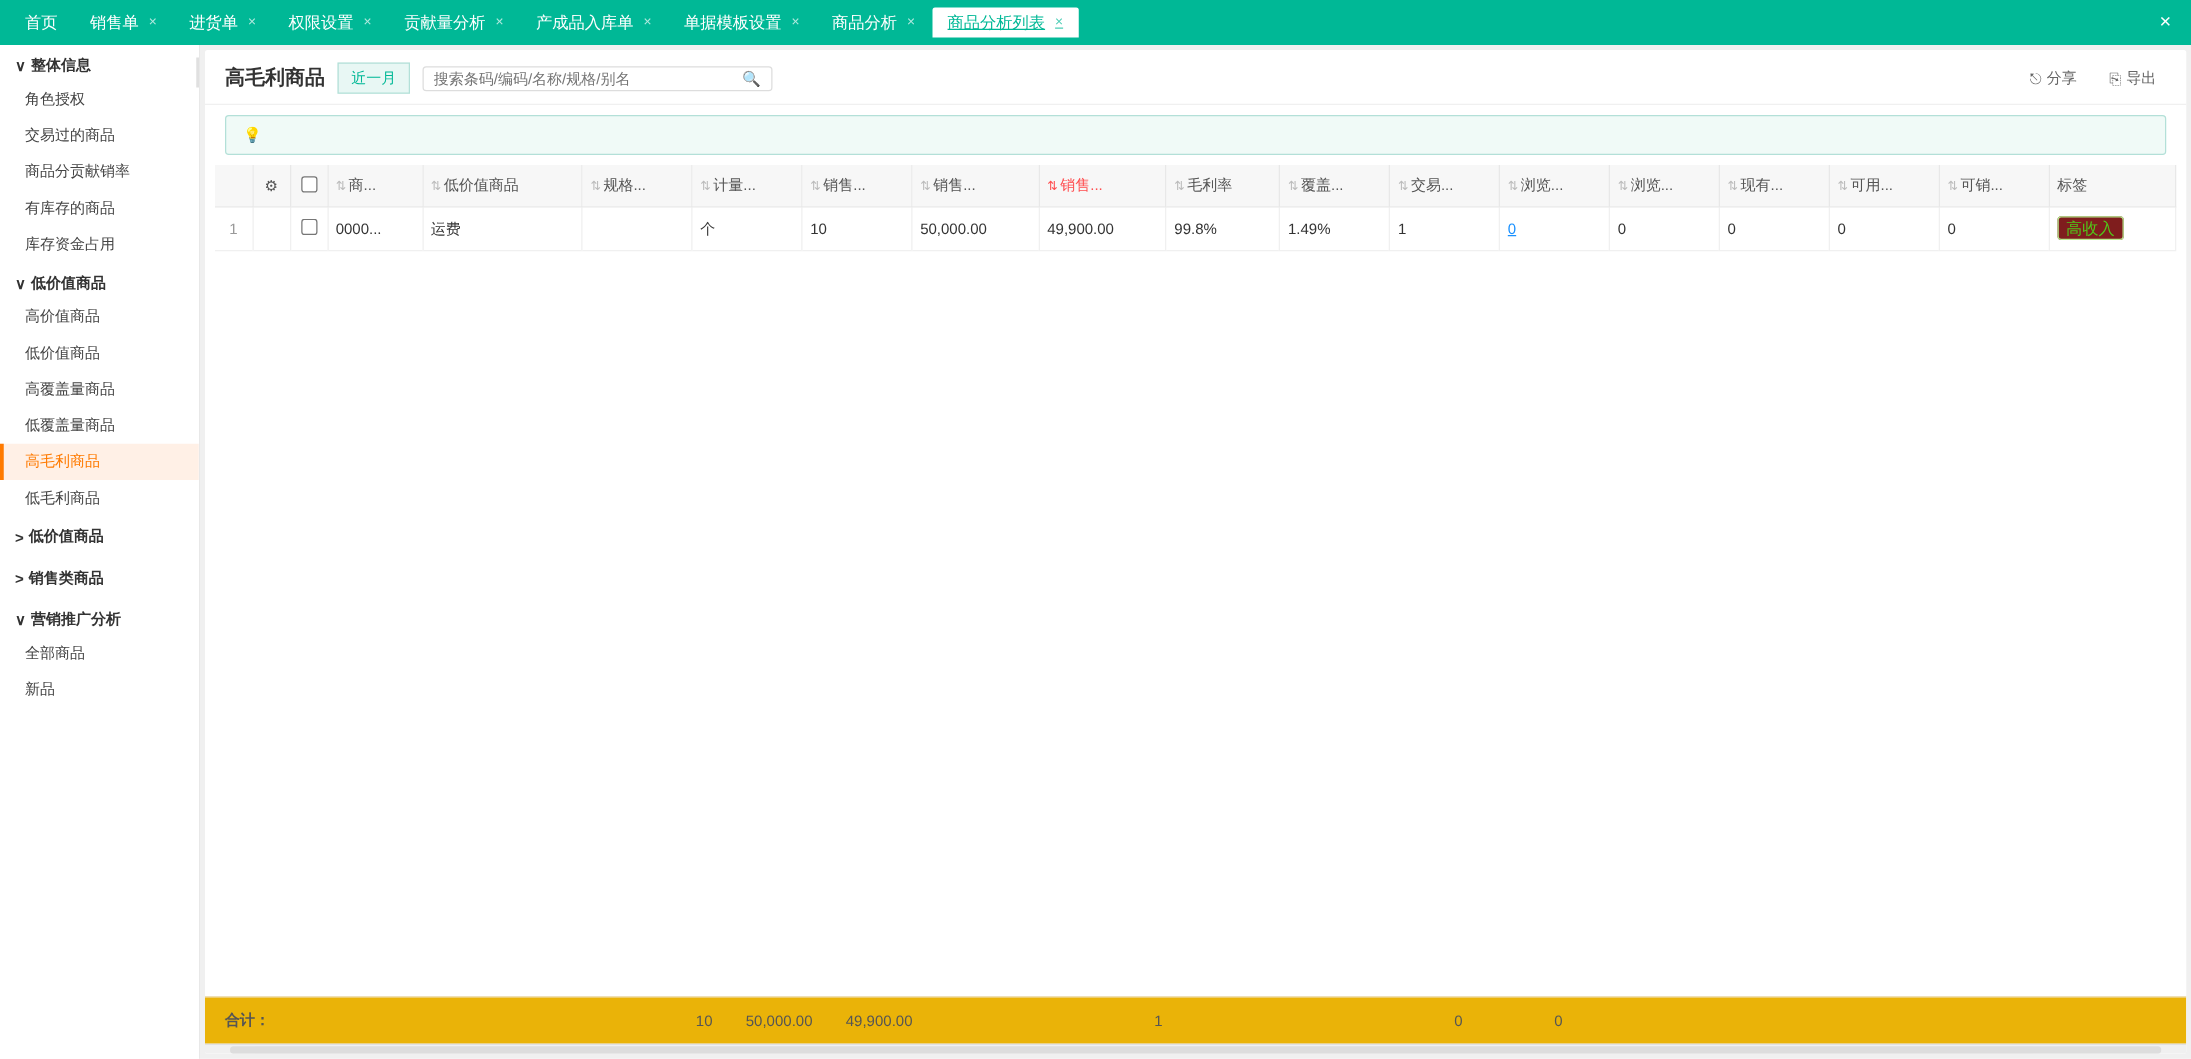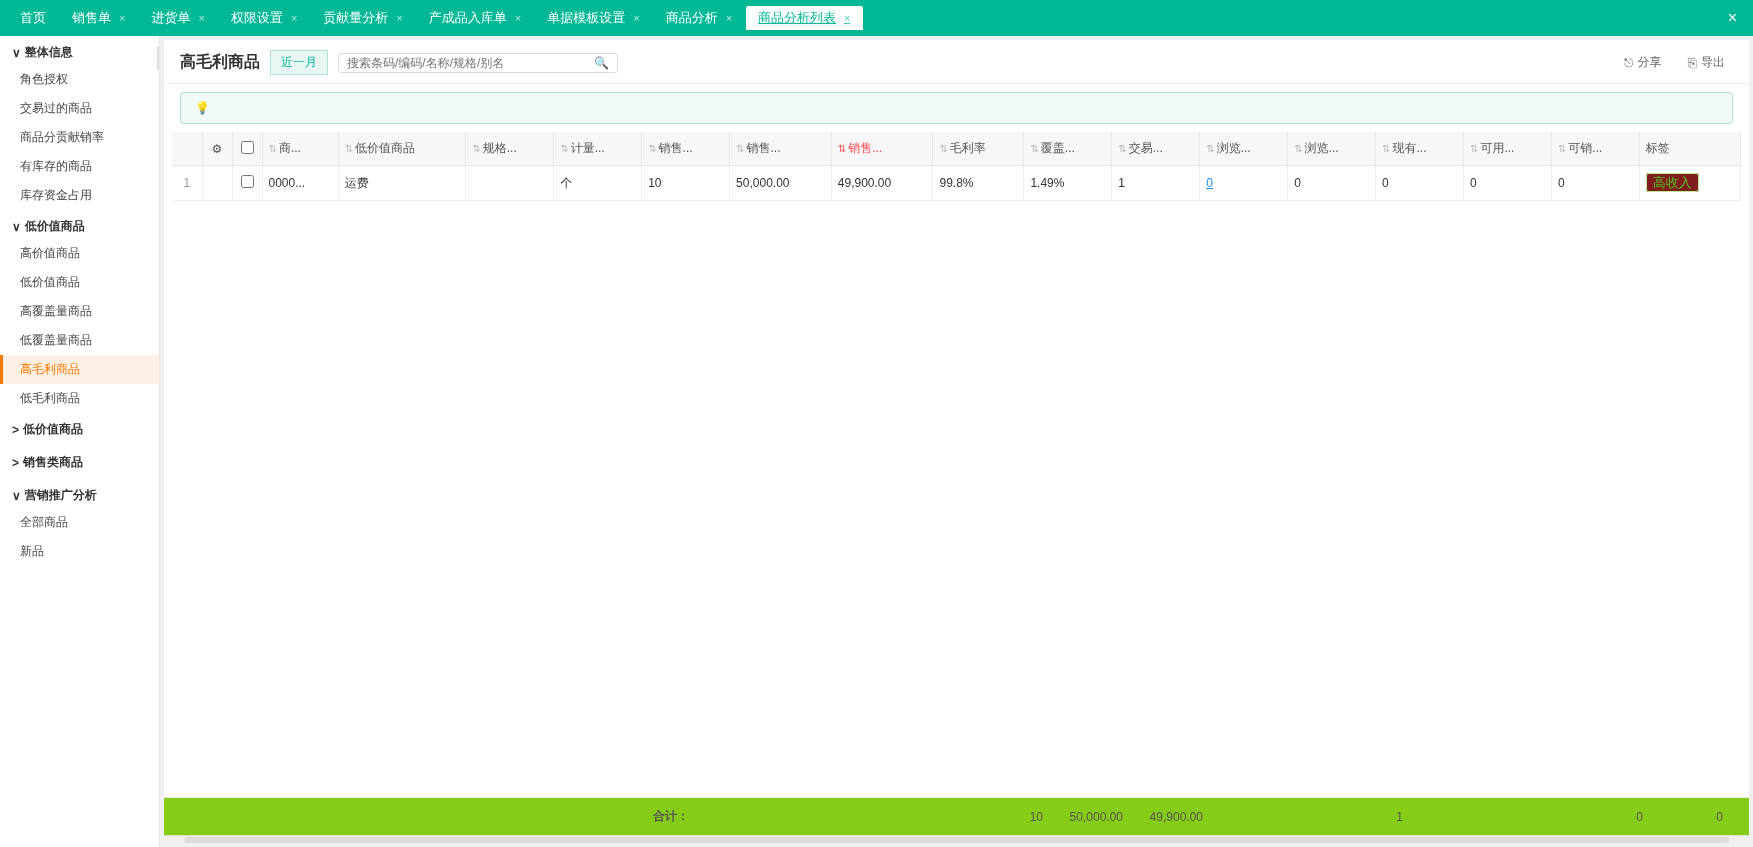--- a/index.html
+++ b/index.html
@@ -223,26 +223,25 @@
       padding: 1px 6px;
       font-size: 13px;
     }
     .link-blue { color: #1890ff; text-decoration: underline; cursor: pointer; }
 
     
     .footer-total {
       display: flex;
       align-items: center;
       padding: 10px 16px;
-      background: #84cc16;
+      background: #eab308;
       border-top: 1px solid #f0e8d8;
       font-size: 12px;
       color: #555;
       gap: 0;
-      justify-content: flex-end;
     }
     .footer-total .label { min-width: 60px; font-weight: bold; }
     .footer-total .val { min-width: 80px; text-align: right; padding-right: 10px; }
 
     
     ::-webkit-scrollbar { width: 6px; height: 6px; }
     ::-webkit-scrollbar-track { background: #f0f0f0; }
     ::-webkit-scrollbar-thumb { background: #ccc; border-radius: 3px; }
 
     

